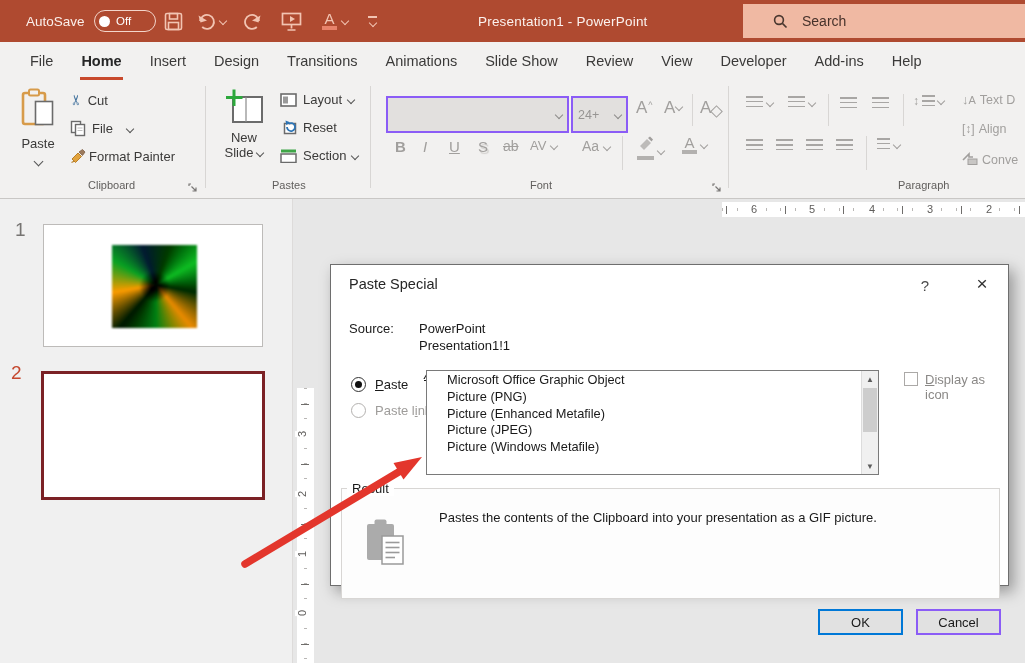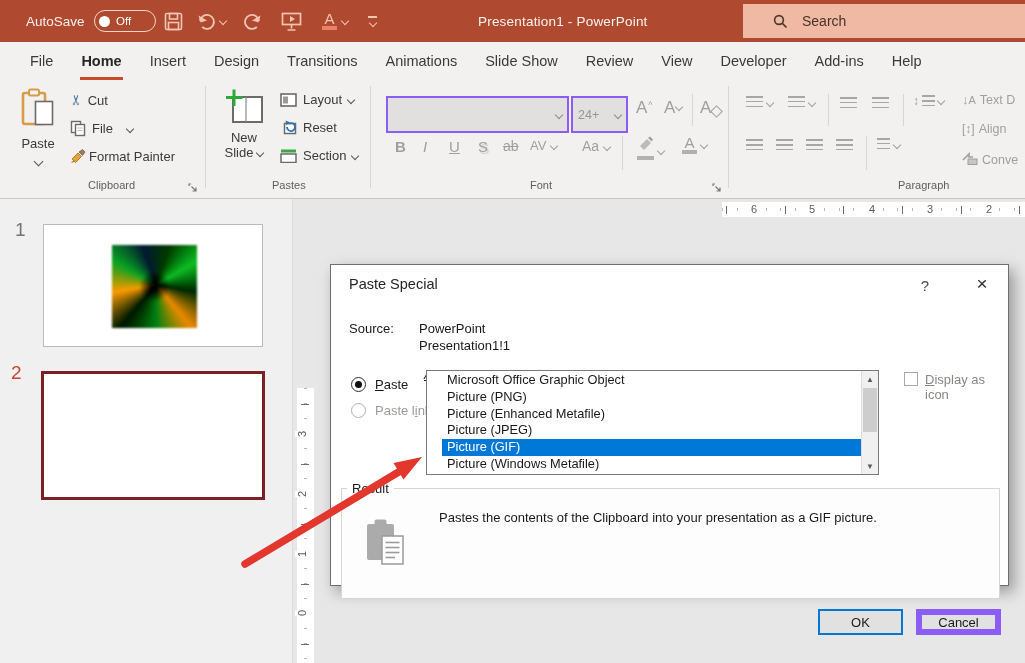--- a/index.html
+++ b/index.html
@@ -86,21 +86,21 @@
   .sbtn{position:absolute;left:0;width:16px;height:16px;display:flex;align-items:center;justify-content:center;font-size:8px;color:#5c5c5c;}
   .sthumb{position:absolute;left:1px;top:17px;width:14px;height:44px;background:#CDCDCD;}
   .checkbox{position:absolute;left:573px;top:107px;width:14px;height:14px;background:#fff;border:1px solid #ABA9A7;box-sizing:border-box;}
   .checkbox-label{position:absolute;left:594px;top:107px;color:#8a8886;font-size:13px;}
   .fieldset{position:absolute;left:10px;top:223px;width:659px;height:111px;border:1px solid #D8D6D4;box-sizing:border-box;background:#FDFDFD;}
   .legend{position:absolute;left:16px;top:216px;background:#fff;padding:0 5px;font-size:13px;color:#1a1a1a;}
   .result-icon{position:absolute;left:32px;top:252px;}
   .result-text{position:absolute;left:108px;top:243px;width:478px;line-height:19px;font-size:13px;color:#1a1a1a;}
   .btn{position:absolute;width:85px;height:26px;background:#E1E1E1;font-size:13px;color:#1a1a1a;display:flex;align-items:center;justify-content:center;box-sizing:border-box;}
   .btn.default{border:2px solid #0078D7;}
-  .btn.normal{border:6px solid #8b5cf6;}
+  .btn.normal{border:2px solid #8b5cf6;}
 
   .arrow-overlay{position:absolute;left:230px;top:440px;width:205px;height:140px;z-index:20;pointer-events:none;}
   u{text-decoration:underline;}
 </style>
 </head>
 <body>
 
 <div class="screen">
 
   <div class="titlebar">
@@ -411,21 +411,20 @@
     <span class="radio-label" style="left:44px;top:112px"><u>P</u>aste</span>
     <span class="radio off" style="left:20px;top:138px"></span>
     <span class="radio-label" style="left:44px;top:138px;color:#9e9c9a">Paste l<u>i</u>nk</span>
 
     <div class="listbox">
       <div class="list-inner">
         <div class="opt">Microsoft Office Graphic Object</div>
         <div class="opt">Picture (PNG)</div>
         <div class="opt">Picture (Enhanced Metafile)</div>
         <div class="opt">Picture (JPEG)</div>
-        <div class="opt selected">Picture (GIF)</div>
         <div class="opt">Picture (Windows Metafile)</div>
       </div>
       <div class="vscroll">
         <div class="sbtn" style="top:0">▲</div>
         <div class="sthumb"></div>
         <div class="sbtn" style="bottom:0">▼</div>
       </div>
     </div>
 
     <span class="checkbox"></span>

